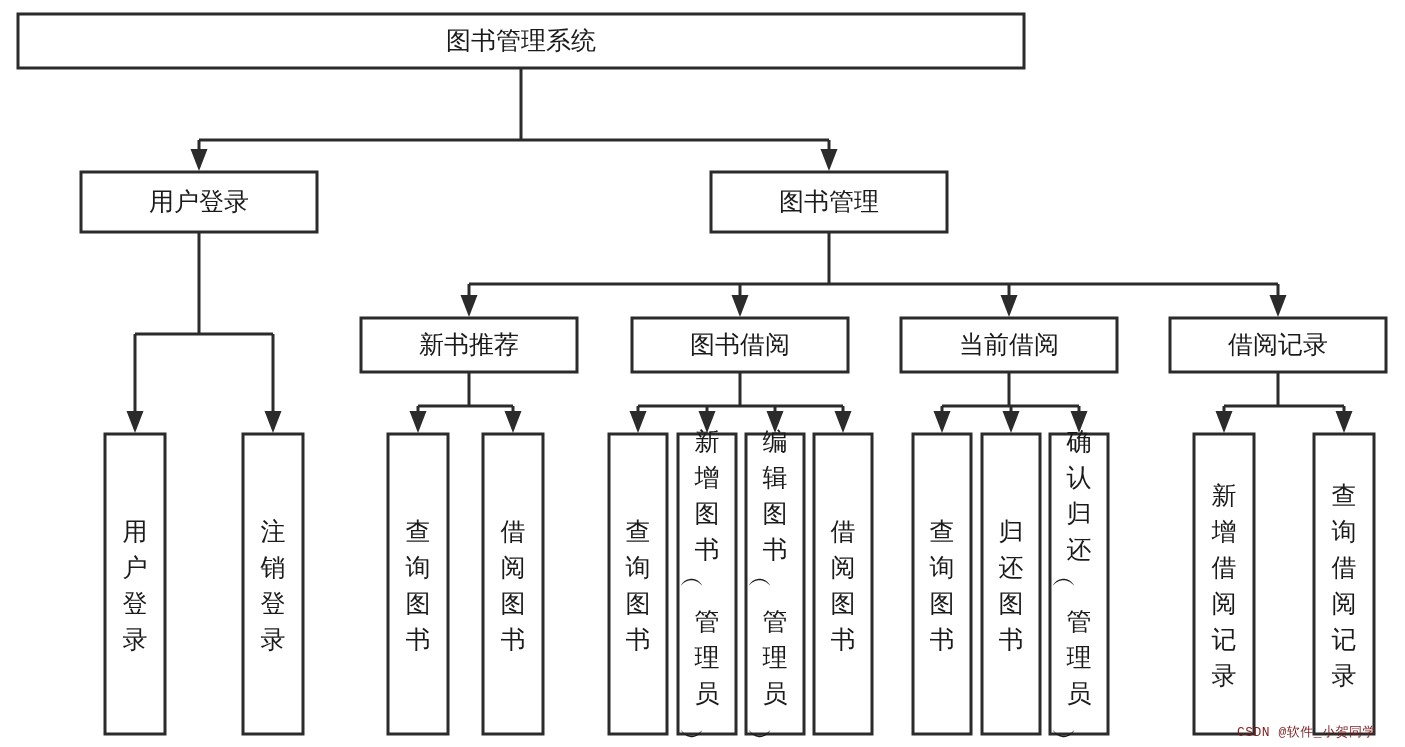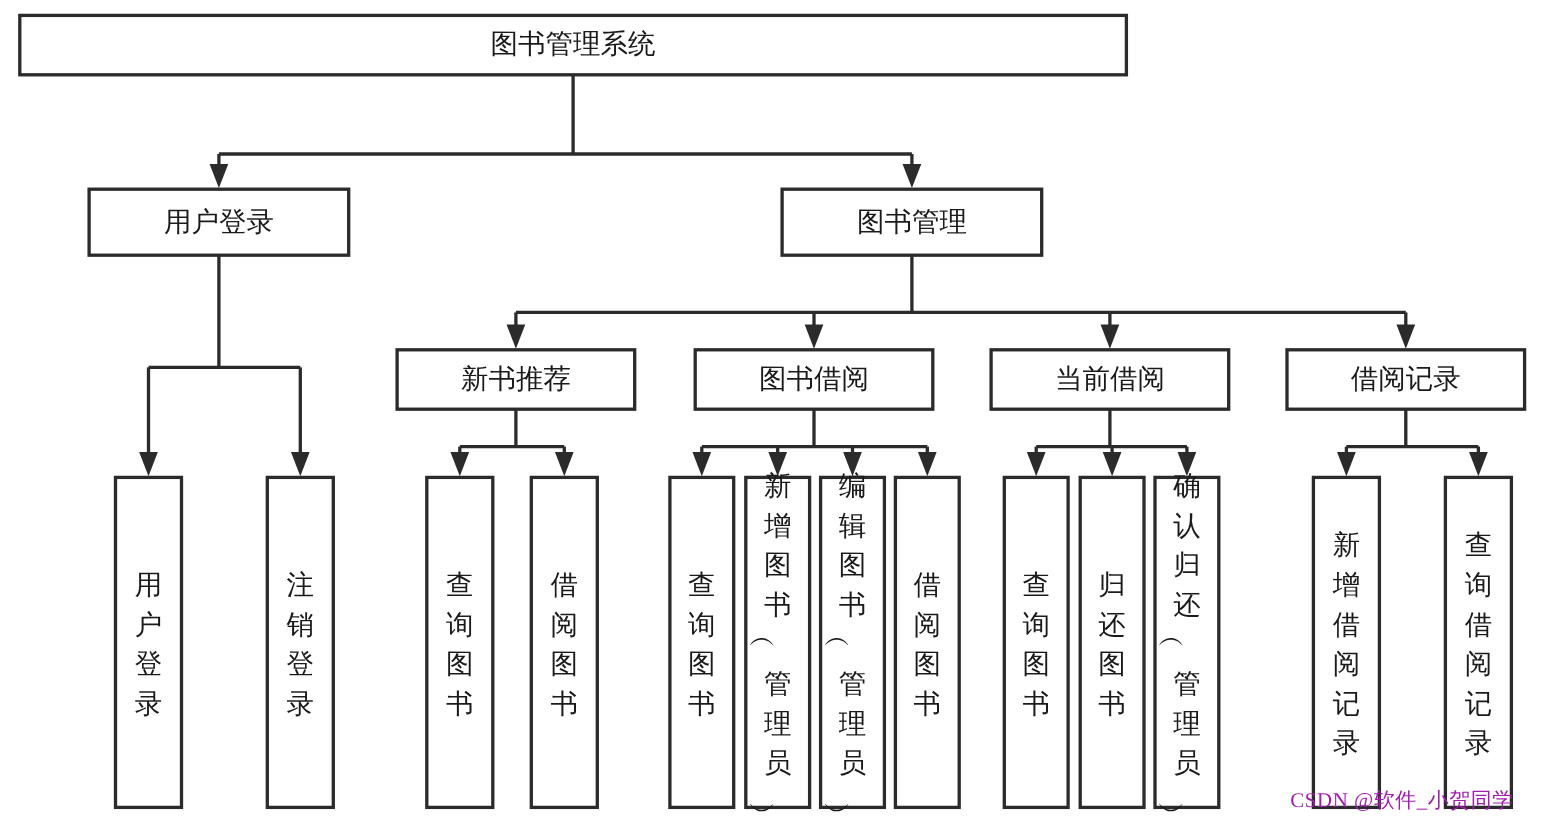--- a/index.html
+++ b/index.html
@@ -52,23 +52,23 @@
   .node-label-v {
     font-family: "Liberation Sans", "DejaVu Sans", sans-serif;
     font-size: 25px;
     fill: #1a1a1a;
     text-anchor: middle;
   }
   .watermark {
     position: absolute;
     right: 8px;
     bottom: 6px;
-    font-family: Liberation Serif, serif;
-    font-size: 19px;
-    color: #a21caf;
+    font-family: Liberation Mono, monospace;
+    font-size: 13px;
+    color: #7f1d1d;
     letter-spacing: 0.5px;
     white-space: nowrap;
     user-select: none;
   }
 </style>
 </head>
 <body>
 
 <div id="diagram-root">
   <svg id="flow" viewBox="0 0 1405 747">

